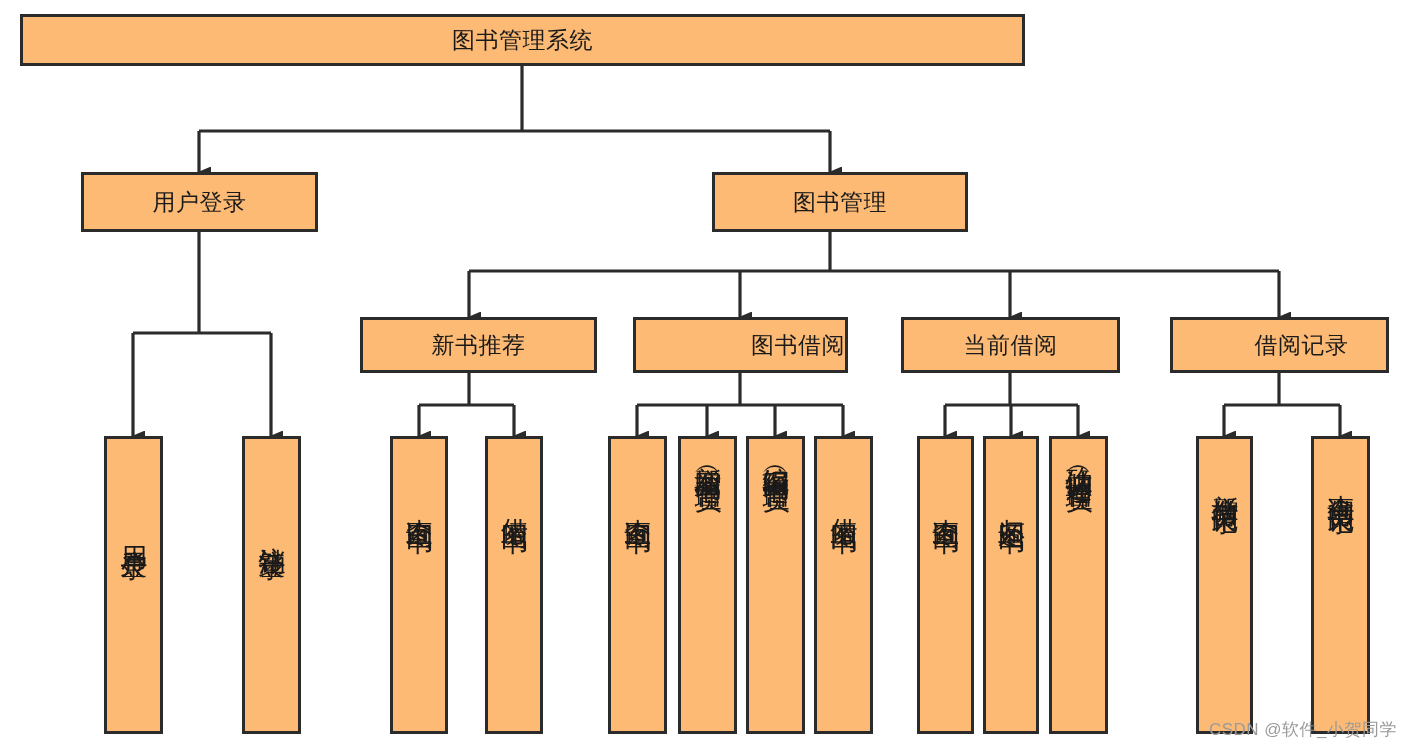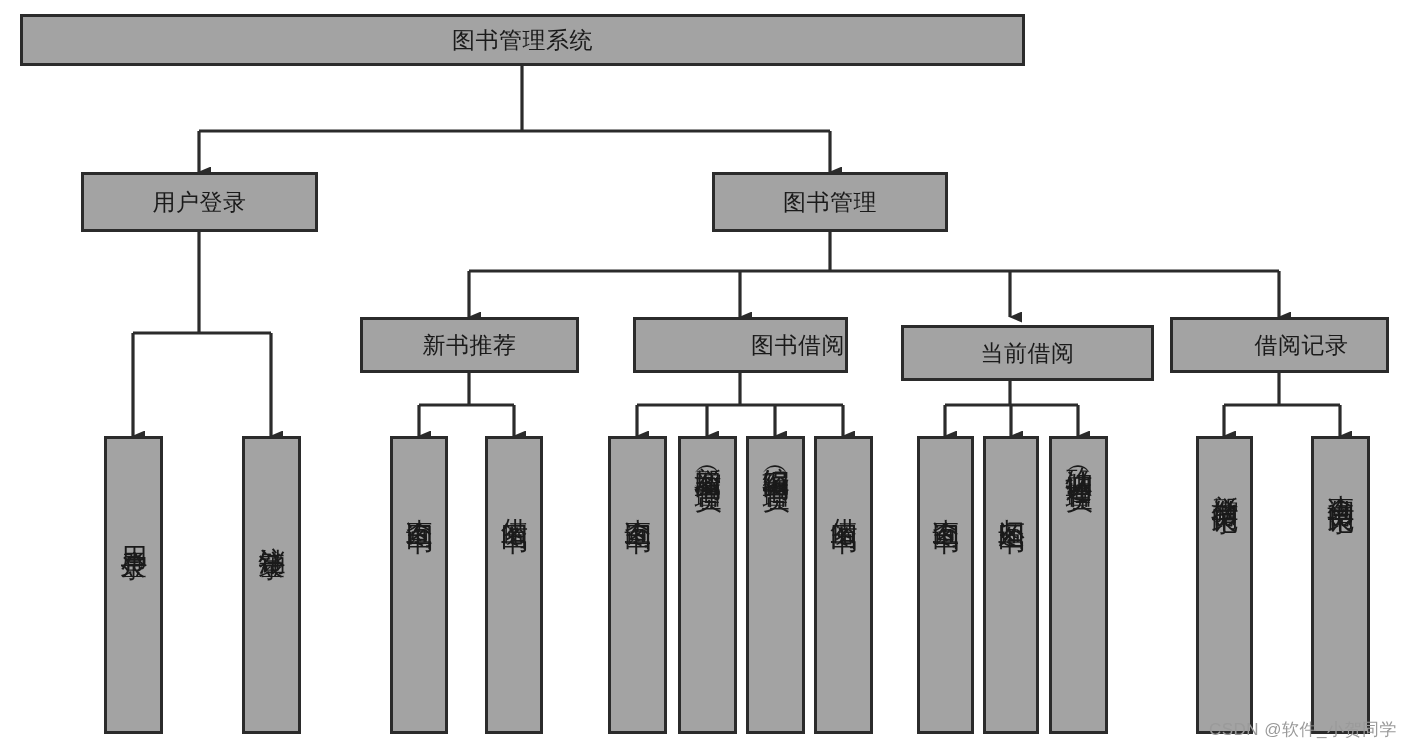--- a/index.html
+++ b/index.html
@@ -22,21 +22,21 @@
     position: absolute;
     left: 0;
     top: 0;
     width: 1405px;
     height: 747px;
     pointer-events: none;
   }
   .node {
     position: absolute;
     box-sizing: border-box;
-    background: #a3a3a3;
+    background: #fdba74;
     border: 3px solid #2b2b2b;
     display: flex;
     align-items: center;
     justify-content: center;
     color: #1a1a1a;
   }
   .node .label {
     display: block;
     text-align: center;
     line-height: 1.08;
@@ -130,30 +130,30 @@
       </g>
   </svg>
 
   <div id="nodes">
       <div class="node horizontal" style="left: 20px; top: 14px; width: 1005px; height: 52px;">
         <span class="label">图书管理系统</span>
       </div>
       <div class="node horizontal" style="left: 81px; top: 172px; width: 237px; height: 60px;">
         <span class="label">用户登录</span>
       </div>
-      <div class="node horizontal" style="left: 712px; top: 172px; width: 236px; height: 60px; align-items: center;">
+      <div class="node horizontal" style="left: 712px; top: 172px; width: 256px; height: 60px; align-items: center;">
         <span class="label">图书管理</span>
       </div>
-      <div class="node horizontal" style="left: 360px; top: 317px; width: 219px; height: 56px;">
+      <div class="node horizontal" style="left: 360px; top: 317px; width: 237px; height: 56px;">
         <span class="label">新书推荐</span>
       </div>
       <div class="node horizontal" style="left: 633px; top: 317px; width: 215px; height: 56px; justify-content: flex-end;">
         <span class="label">图书借阅</span>
       </div>
-      <div class="node horizontal" style="left: 901px; top: 325px; width: 253px; height: 56px;">
+      <div class="node horizontal" style="left: 901px; top: 317px; width: 219px; height: 56px;">
         <span class="label">当前借阅</span>
       </div>
       <div class="node horizontal" style="left: 1170px; top: 317px; width: 219px; height: 56px; padding-left: 44px;">
         <span class="label">借阅记录</span>
       </div>
       <div class="node vertical mid-text" style="left: 104px; top: 436px; width: 59px; height: 298px;">
         <span class="label">用户登录</span>
       </div>
       <div class="node vertical mid-text" style="left: 242px; top: 436px; width: 59px; height: 298px;">
         <span class="label">注销登录</span>

